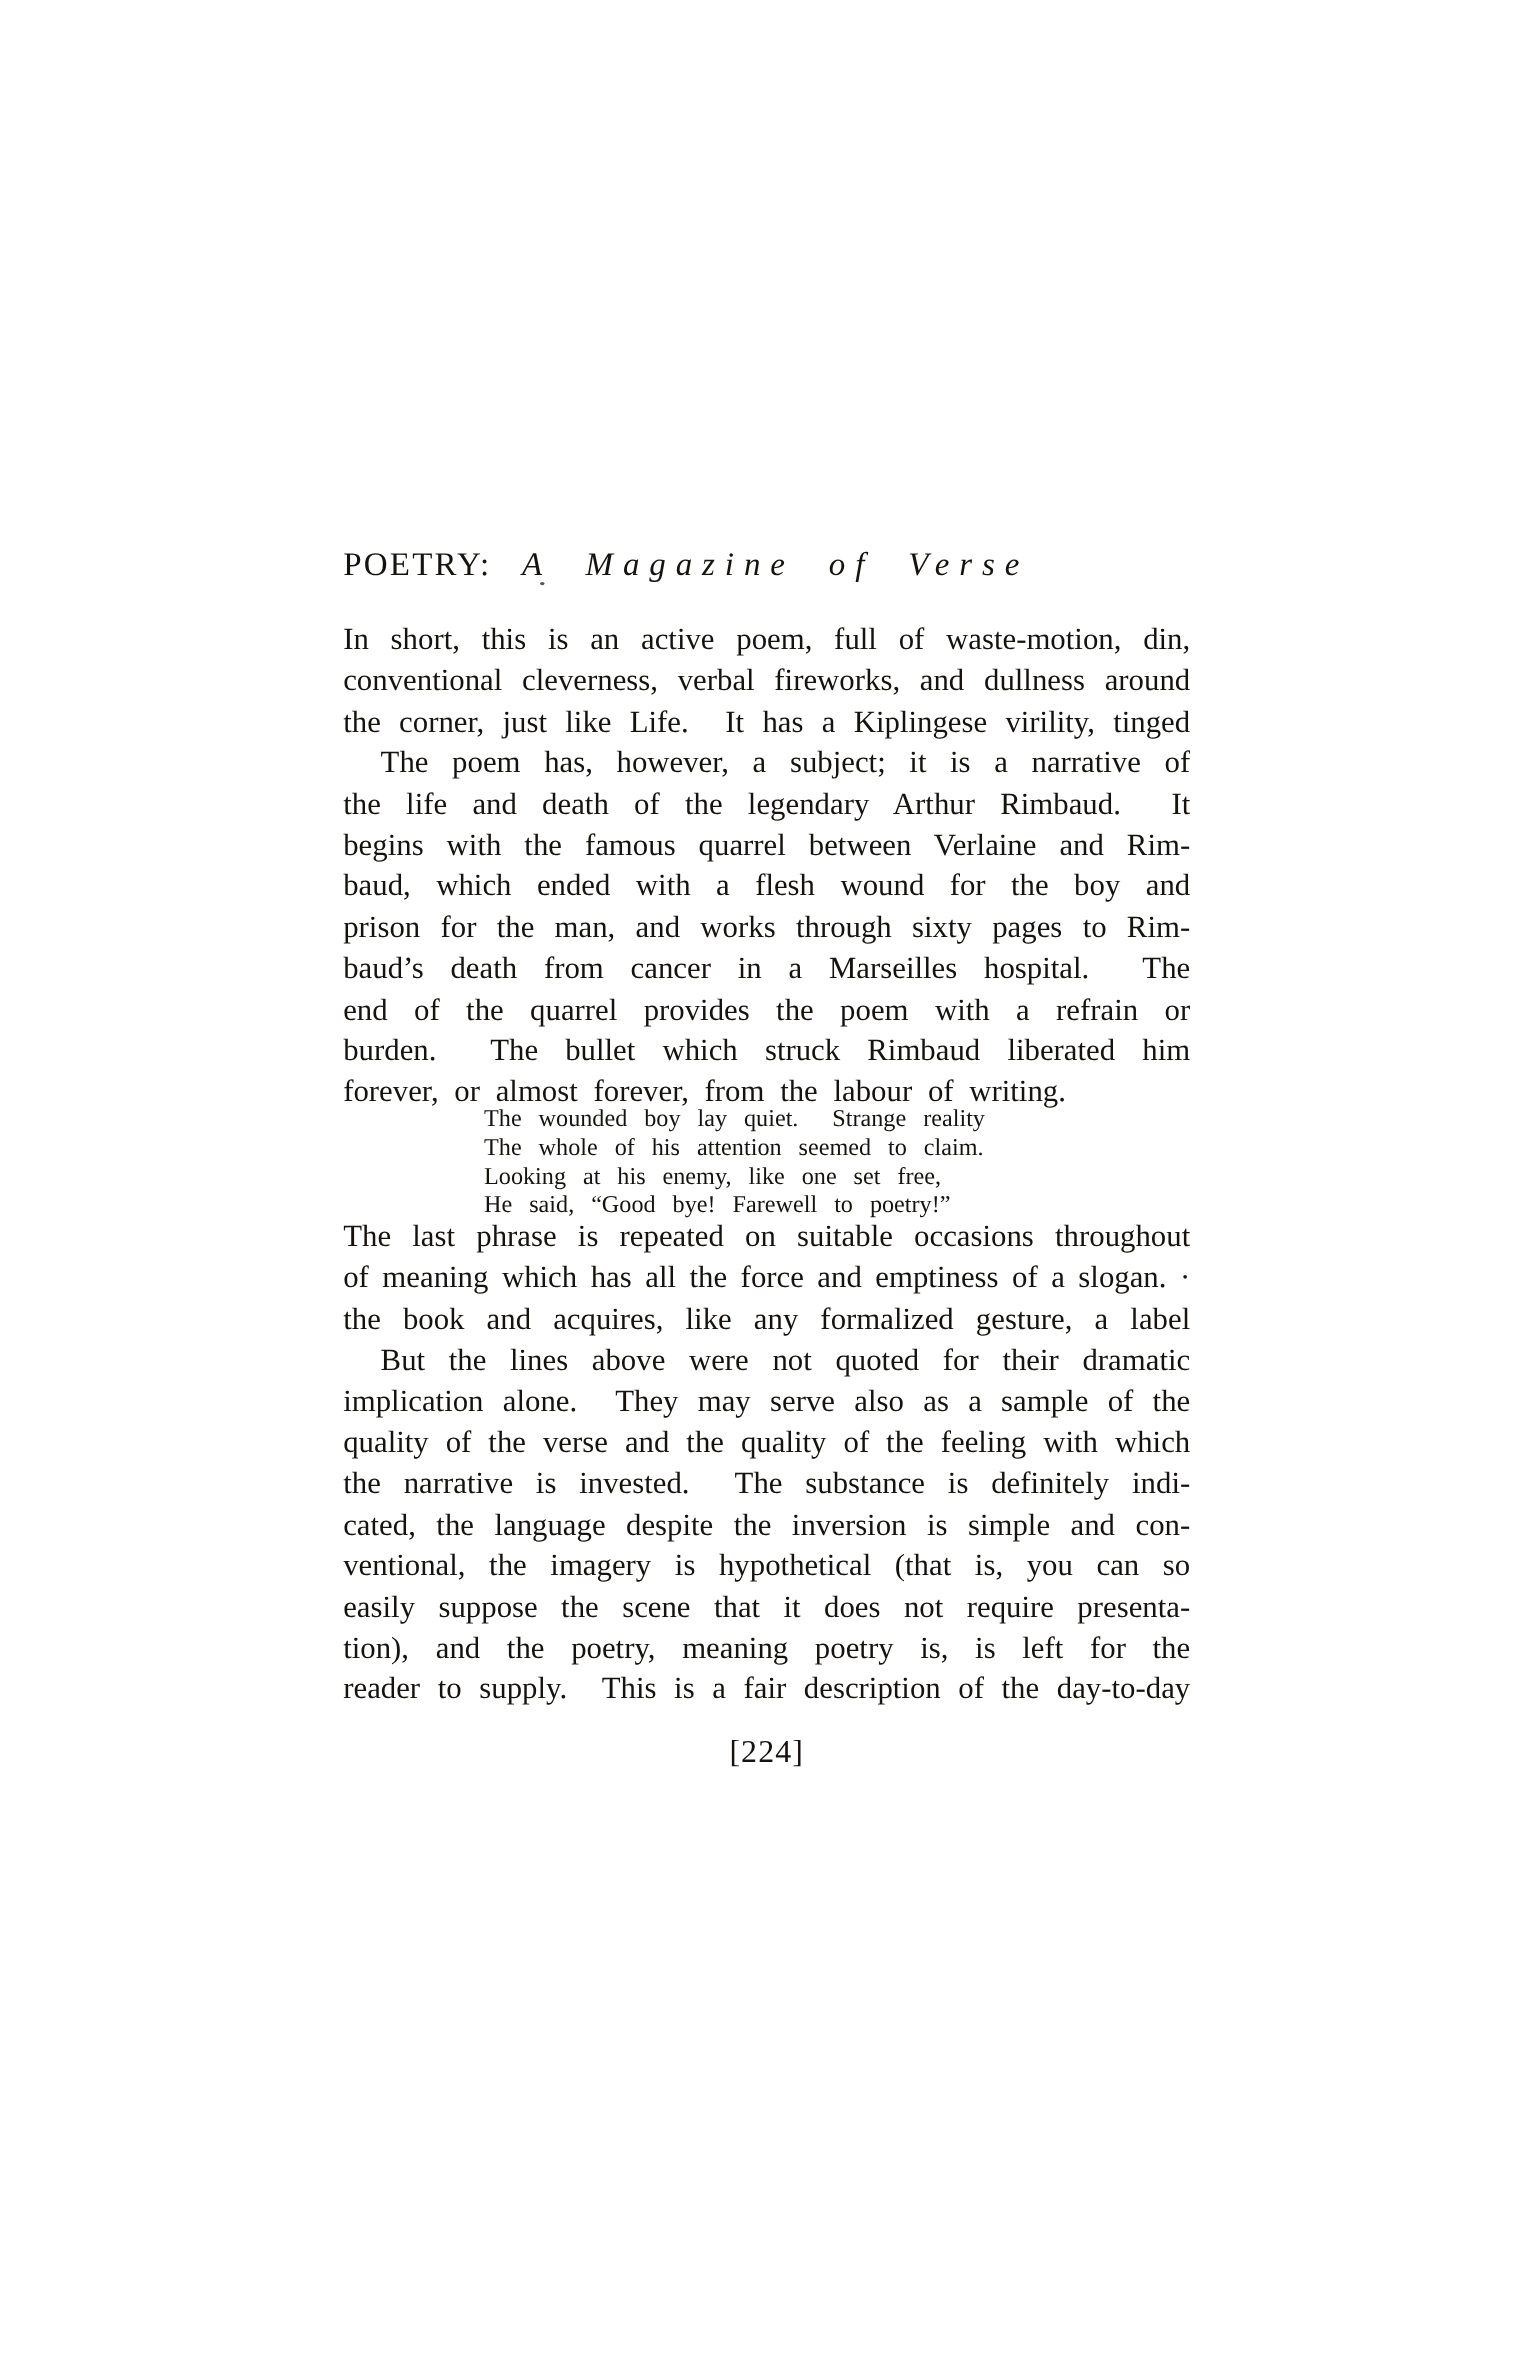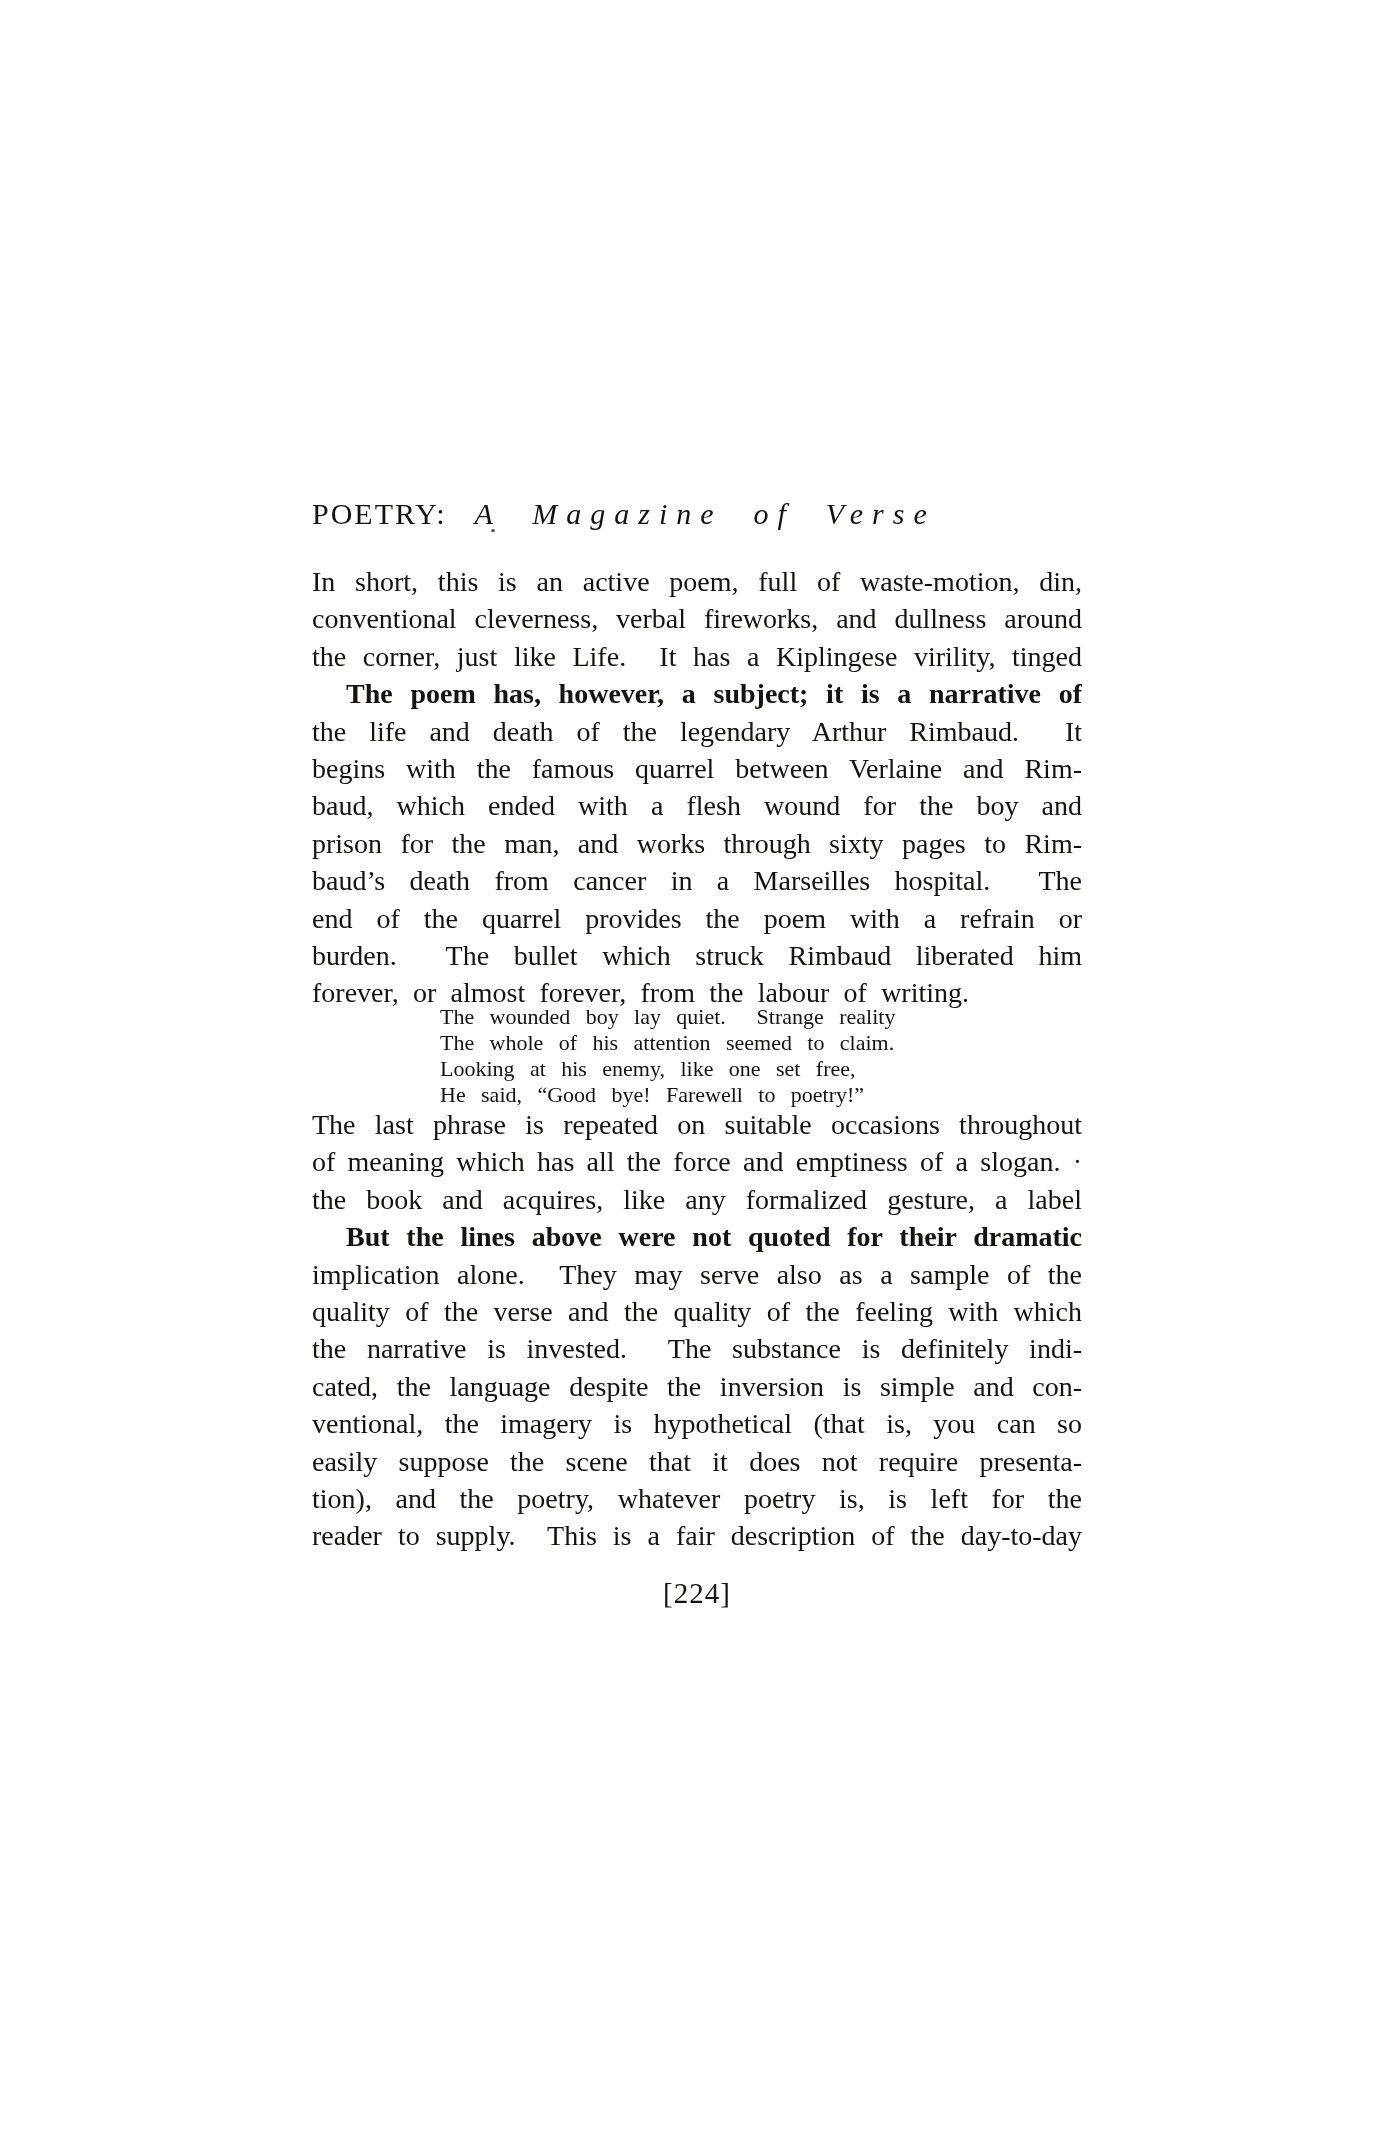--- a/index.html
+++ b/index.html
@@ -48,21 +48,20 @@
     line-height: 37.4px;
   }
   .prose .tline {
     text-align: justify;
     text-align-last: justify;
     white-space: nowrap;
     overflow: hidden;
   }
   .prose.indent .tline.first {
     padding-left: 34px;
-    font-weight: bold;
   }
   .prose.soft-end .tline.last {
     text-align-last: left;
     word-spacing: 0.26em;
   }
   .para.verse {
     margin-left: 128px;
     margin-top: -8px;
     margin-bottom: -2px;
     font-size: 22px;
@@ -130,21 +129,21 @@
           <div class="tline">the book and acquires, like any formalized gesture, a label</div>
         </div>
         <div class="para prose indent">
           <div class="tline first">But the lines above were not quoted for their dramatic</div>
           <div class="tline">implication alone.&nbsp; They may serve also as a sample of the</div>
           <div class="tline">quality of the verse and the quality of the feeling with which</div>
           <div class="tline">the narrative is invested.&nbsp; The substance is definitely indi-</div>
           <div class="tline">cated, the language despite the inversion is simple and con-</div>
           <div class="tline">ventional, the imagery is hypothetical (that is, you can so</div>
           <div class="tline">easily suppose the scene that it does not require presenta-</div>
-          <div class="tline">tion), and the poetry, whatever poetry is, is left for the</div>
+          <div class="tline">tion), and the poetry, meaning poetry is, is left for the</div>
           <div class="tline last">reader to supply.&nbsp; This is a fair description of the day-to-day</div>
         </div>
       </div>
 
     <div class="folio">[224]</div>
   </div>
 
   <div class="ink-speck"></div>
 </div>
 

